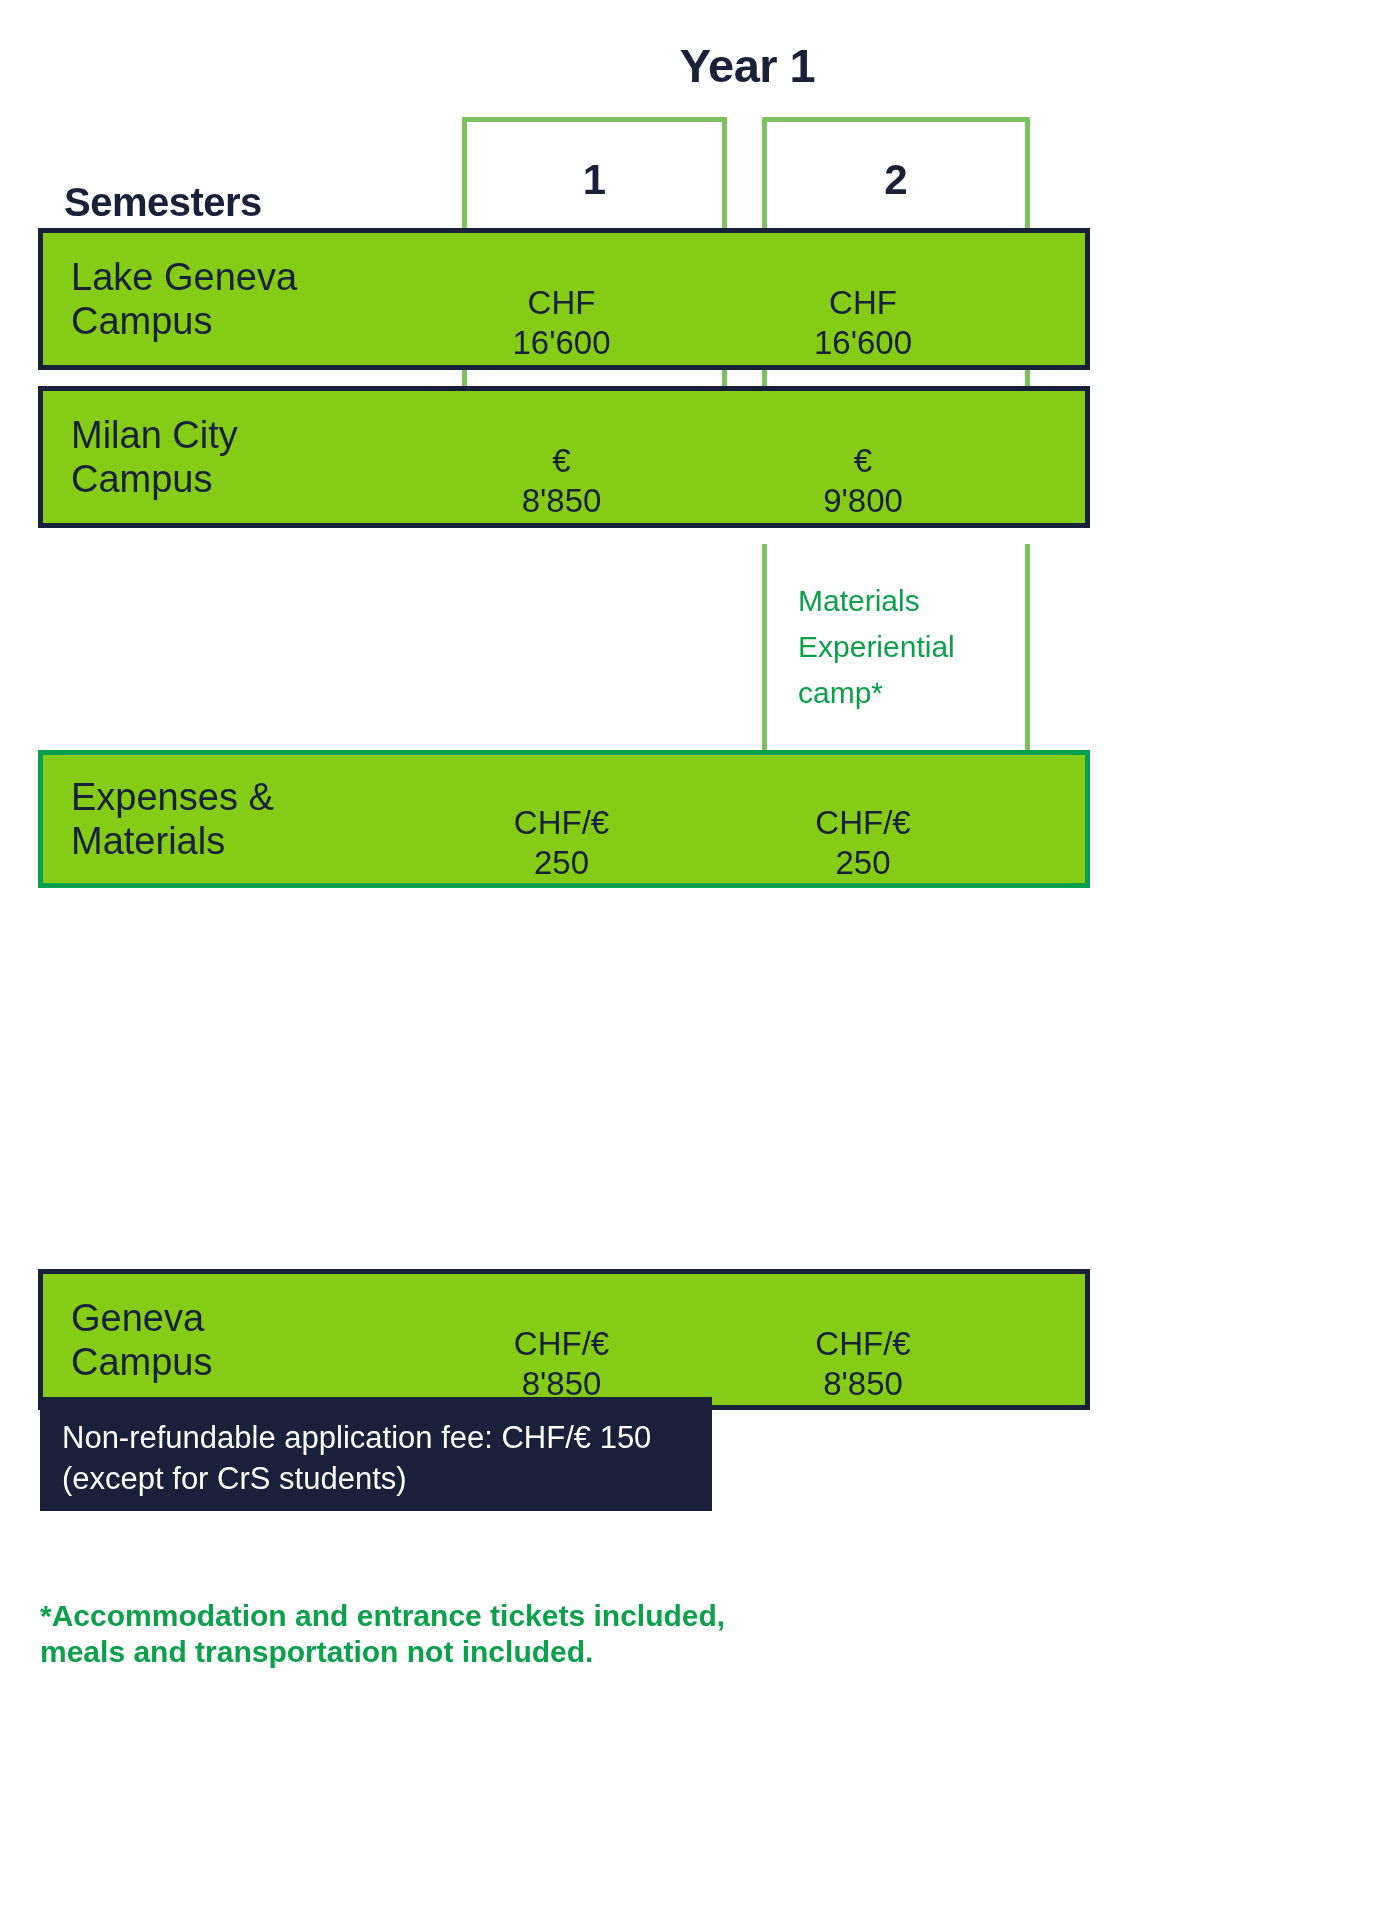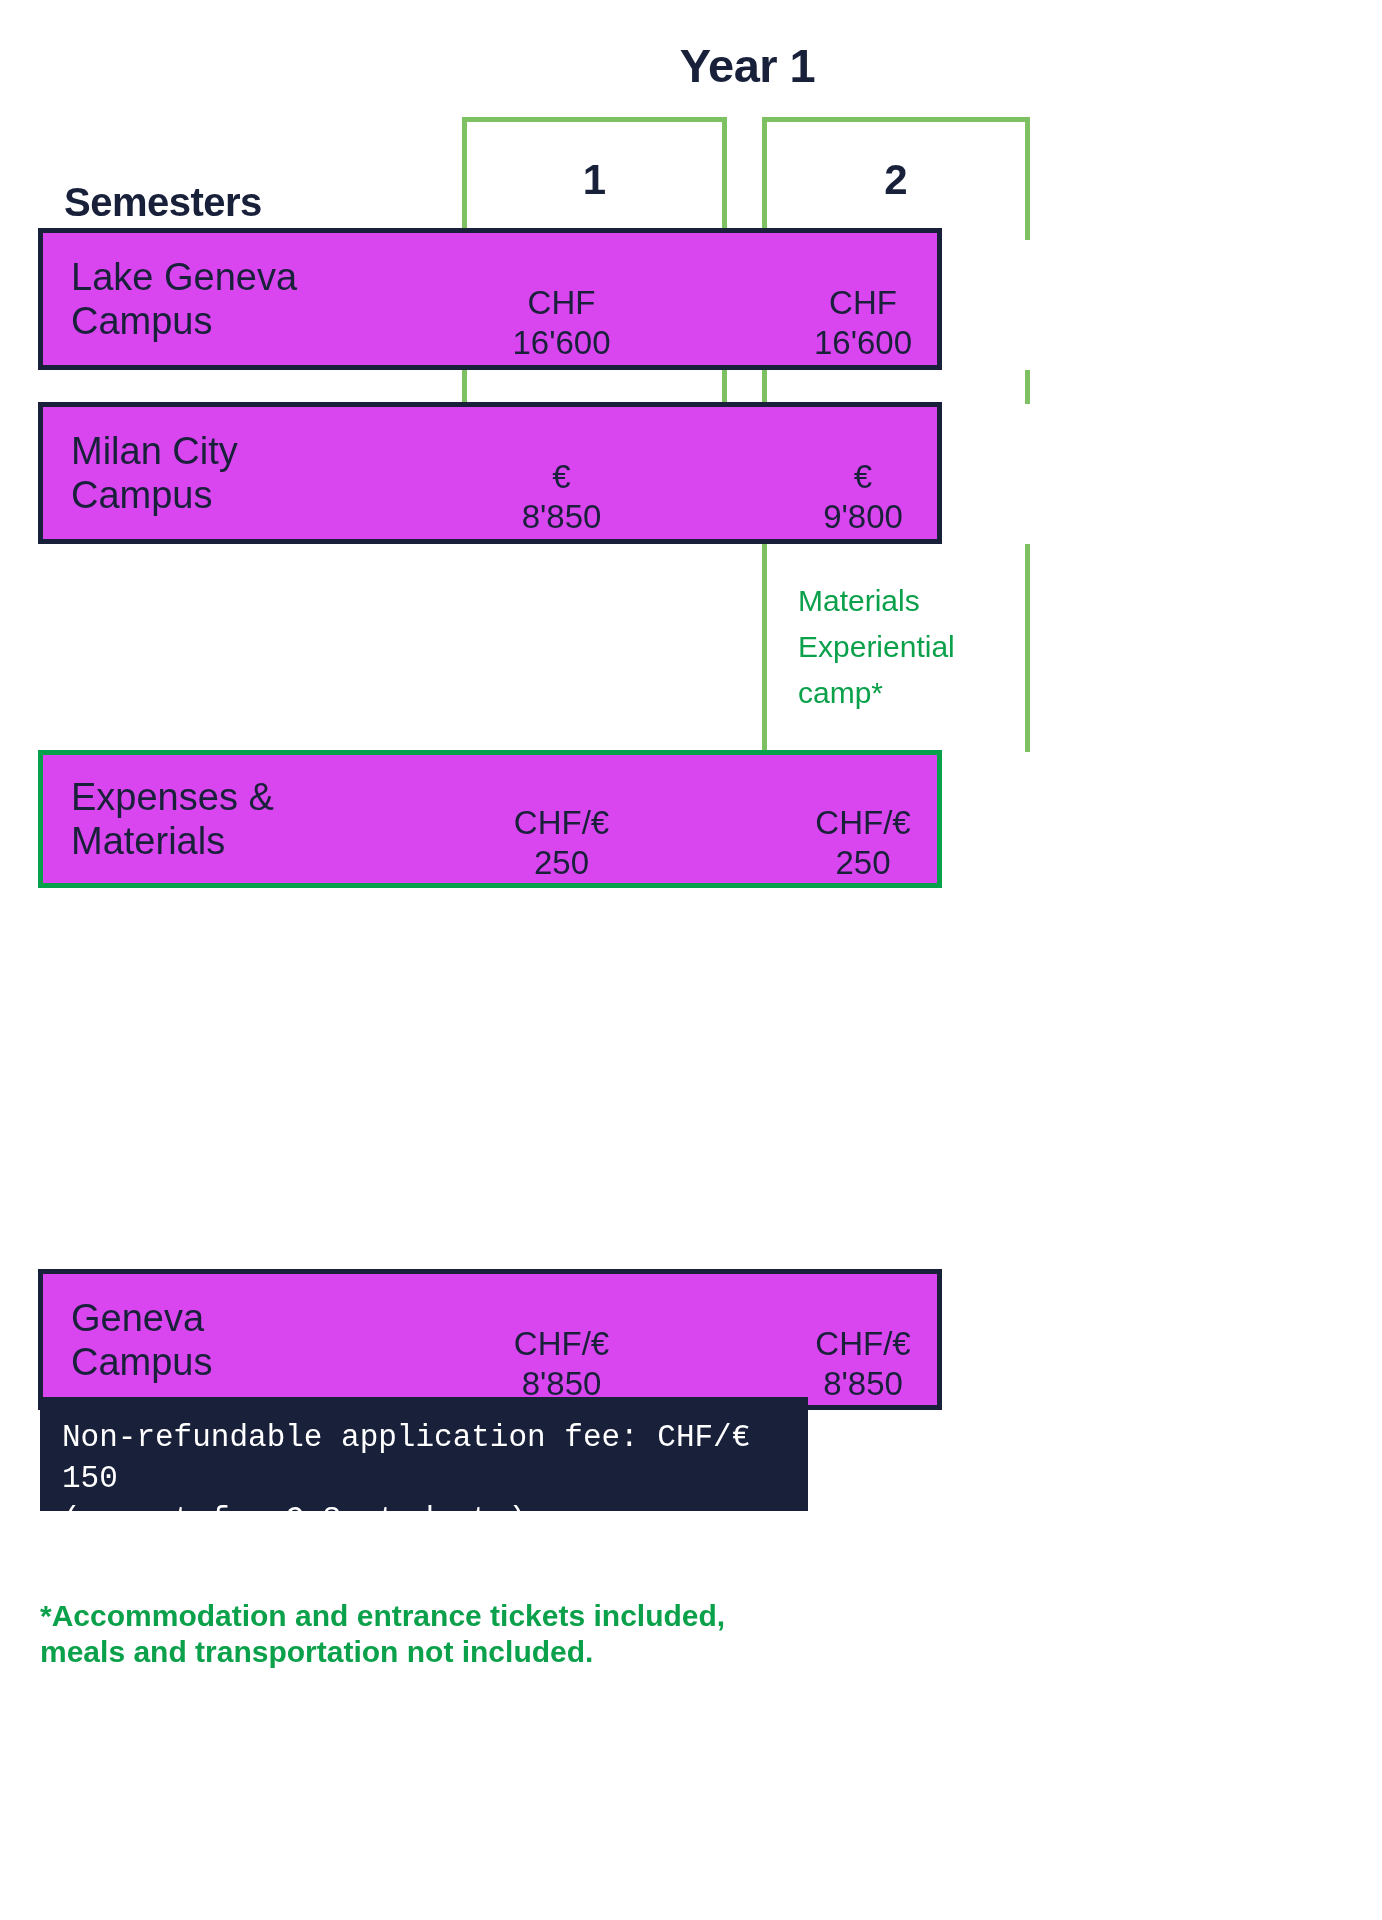--- a/index.html
+++ b/index.html
@@ -38,22 +38,22 @@
   #semesters-label{
     position:absolute;left:64px;top:148px;
     font-size:40px;font-weight:bold;color:#18203a;letter-spacing:-0.5px;margin-top:32px;
   }
 
   
   .vline{position:absolute;width:5px;background:#7dc163;}
 
   
   .row-box{
-    position:absolute;left:38px;width:904px;
-    box-sizing:border-box;background:#d946ef;
+    position:absolute;left:38px;width:1052px;
+    box-sizing:border-box;background:#84cc16;
   }
   .row-box.navy{border:5px solid #18203a;}
   .row-box.green{border:5px solid #06a14a;}
 
   .row-label{
     position:absolute;left:28px;top:50%;transform:translateY(-50%);
     font-size:38px;line-height:44px;color:#18203a;white-space:pre-line;
   }
   .cell{
     position:absolute;top:50%;transform:translateY(-50%);
@@ -65,24 +65,24 @@
   .cell.c2{left:686px;width:268px;}
 
   
   #experiential-note{
     position:absolute;left:798px;top:578px;width:230px;
     font-size:30px;line-height:46px;color:#0ba14b;
   }
 
   
   #fee-banner{
-    position:absolute;left:40px;top:1397px;width:768px;height:114px;
+    position:absolute;left:40px;top:1397px;width:672px;height:114px;
     background:#18203a;color:#ffffff;box-sizing:border-box;
     padding:20px 18px 0 22px;
-    font-size:31px;line-height:41px;white-space:pre-line;font-family:Liberation Mono, monospace;
+    font-size:31px;line-height:41px;white-space:pre-line;
   }
 
   
   #footnote{
     position:absolute;left:40px;top:1598px;width:900px;
     font-size:30px;line-height:36px;font-weight:bold;color:#0ba14b;
     white-space:pre-line;
   }
 </style>
 </head>
@@ -115,21 +115,21 @@
 
   <div class="row-box navy" style="top:228px;height:142px;">
     <div class="row-label">Lake Geneva
 Campus</div>
     <div class="cell c1">CHF
 16'600</div>
     <div class="cell c2">CHF
 16'600</div>
   </div>
 
-  <div class="row-box navy" style="top:402px;height:142px;padding-left:17px;">
+  <div class="row-box navy" style="top:386px;height:142px;padding-left:17px;">
     <div class="row-label">Milan City
 Campus</div>
     <div class="cell c1">€
 8'850</div>
     <div class="cell c2">€
 9'800</div>
   </div>
 
   <div id="experiential-note">Materials Experiential camp*</div>
 

